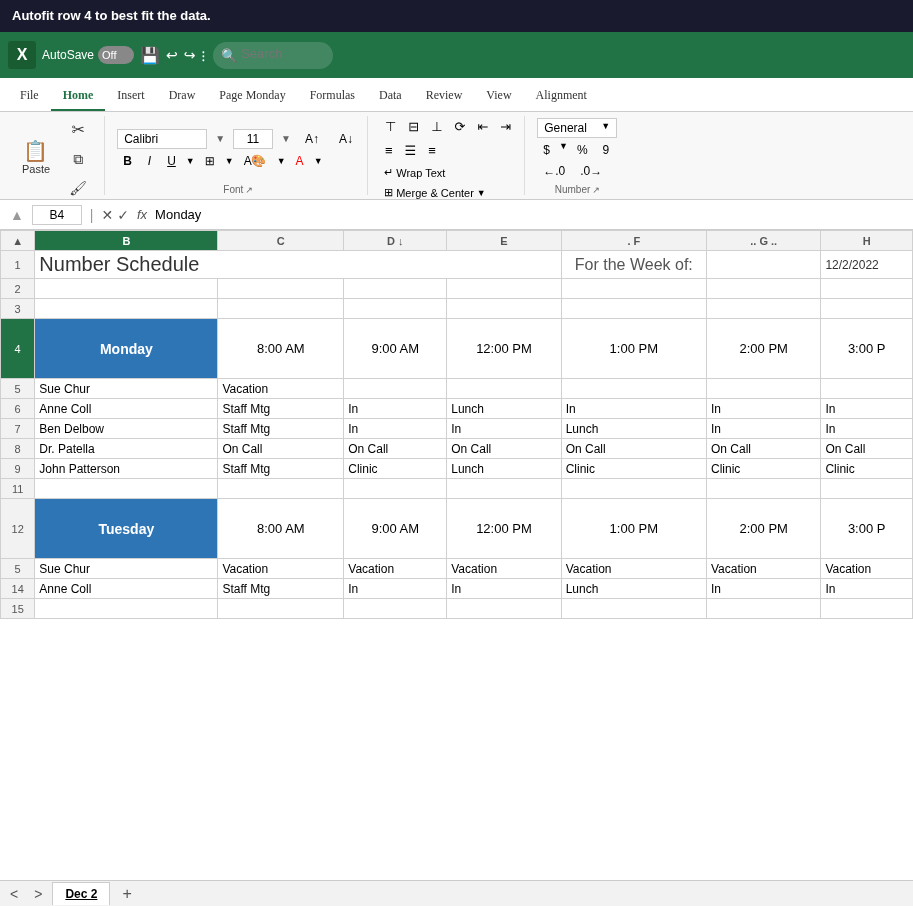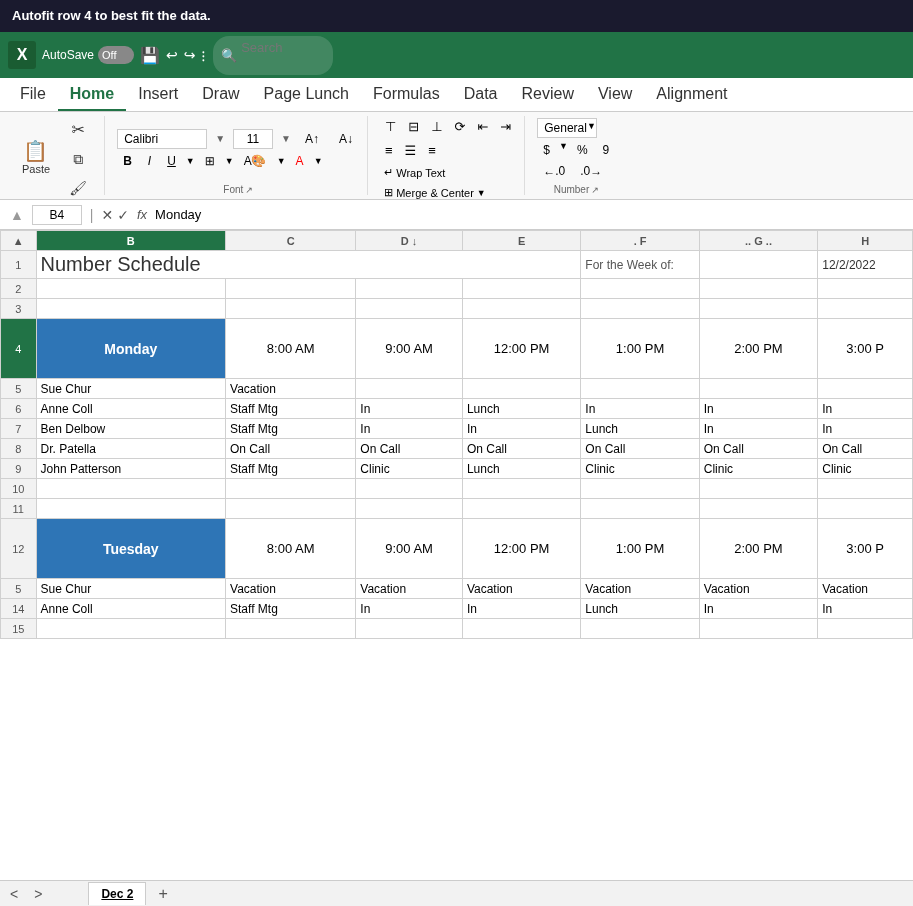--- a/index.html
+++ b/index.html
@@ -87,21 +87,21 @@
       text-align: center;
       font-size: 14px;
       font-weight: 500;
     }
 
     .search-box {
       background: rgba(255,255,255,0.15);
       border: none;
       border-radius: 16px;
       color: white;
-      padding: 4px 12px 20px 28px;
+      padding: 4px 12px 8px 28px;
       font-size: 13px;
       width: 120px;
       position: relative;
     }
 
     .search-container {
       position: relative;
       display: flex;
       align-items: center;
     }
@@ -118,24 +118,25 @@
       background: white;
       border-bottom: 1px solid #ccc;
       display: flex;
       align-items: flex-end;
       padding: 0 8px;
       height: 34px;
     }
 
     .ribbon-tab {
       padding: 6px 12px;
-      font-size: 16px;
+      font-size: 12px;
       cursor: pointer;
       color: #333;
       border-bottom: 2px solid transparent;
+      font-family: Liberation Serif, serif;
     }
 
     .ribbon-tab.active {
       border-bottom: 2px solid #217346;
       color: #217346;
       font-weight: 600;
     }
 
     
     .ribbon-content {
@@ -284,21 +285,21 @@
     .number-controls {
       display: flex;
       flex-direction: column;
       gap: 3px;
     }
 
     .number-format-box {
       border: 1px solid #ccc;
       padding: 2px 6px;
       font-size: 12px;
-      width: 60px;
+      width: 80px;
       background: white;
       display: flex;
       justify-content: space-between;
     }
 
     .number-row {
       display: flex;
       gap: 3px;
     }
 
@@ -417,22 +418,22 @@
     }
 
     .cell-title {
       font-size: 20px;
       font-weight: 300;
       color: #333;
     }
 
     .cell-weekof {
       color: #555;
-      font-size: 12px;
-      text-align: left;
+      font-size: 16px;
+      text-align: center;
     }
 
     .cell-date {
       color: #333;
       font-size: 12px;
     }
 
     
     .row-h20 { height: 20px; }
     .row-h25 { height: 25px; }
@@ -460,21 +461,20 @@
 
     .sheet-tab {
       padding: 4px 12px;
       font-size: 12px;
       cursor: pointer;
       border: 1px solid #ccc;
       border-bottom: none;
       background: white;
       font-weight: bold;
       text-decoration: underline;
-      margin-left: 36px;
     }
 
     .sheet-tab-add {
       padding: 2px 8px;
       font-size: 16px;
       cursor: pointer;
       color: #555;
       border: none;
       background: transparent;
     }
@@ -516,21 +516,21 @@
       <span class="search-icon-svg">🔍</span>
       <input class="search-box" type="text" placeholder="Search" style="">
     </div>
   </div>
 
   <div class="ribbon-tabs">
     <div class="ribbon-tab">File</div>
     <div class="ribbon-tab active">Home</div>
     <div class="ribbon-tab">Insert</div>
     <div class="ribbon-tab">Draw</div>
-    <div class="ribbon-tab">Page Lunch</div>
+    <div class="ribbon-tab">Page Monday</div>
     <div class="ribbon-tab">Formulas</div>
     <div class="ribbon-tab">Data</div>
     <div class="ribbon-tab">Review</div>
     <div class="ribbon-tab">View</div>
     <div class="ribbon-tab">Alignment</div>
   </div>
 
   <div class="ribbon-content">
 
     <div class="ribbon-group">
@@ -774,30 +774,20 @@
           <td class="row-num">9</td>
           <td class="cell">John Patterson</td>
           <td class="cell">Staff Mtg</td>
           <td class="cell">Clinic</td>
           <td class="cell">Lunch</td>
           <td class="cell">Clinic</td>
           <td class="cell">Clinic</td>
           <td class="cell">Clinic</td>
         </tr>
 
-        <tr class="row-h20">
-          <td class="row-num">10</td>
-          <td class="cell"></td>
-          <td class="cell"></td>
-          <td class="cell"></td>
-          <td class="cell"></td>
-          <td class="cell"></td>
-          <td class="cell"></td>
-          <td class="cell"></td>
-        </tr>
 
         <tr class="row-h20">
           <td class="row-num">11</td>
           <td class="cell"></td>
           <td class="cell"></td>
           <td class="cell"></td>
           <td class="cell"></td>
           <td class="cell"></td>
           <td class="cell"></td>
           <td class="cell"></td>

